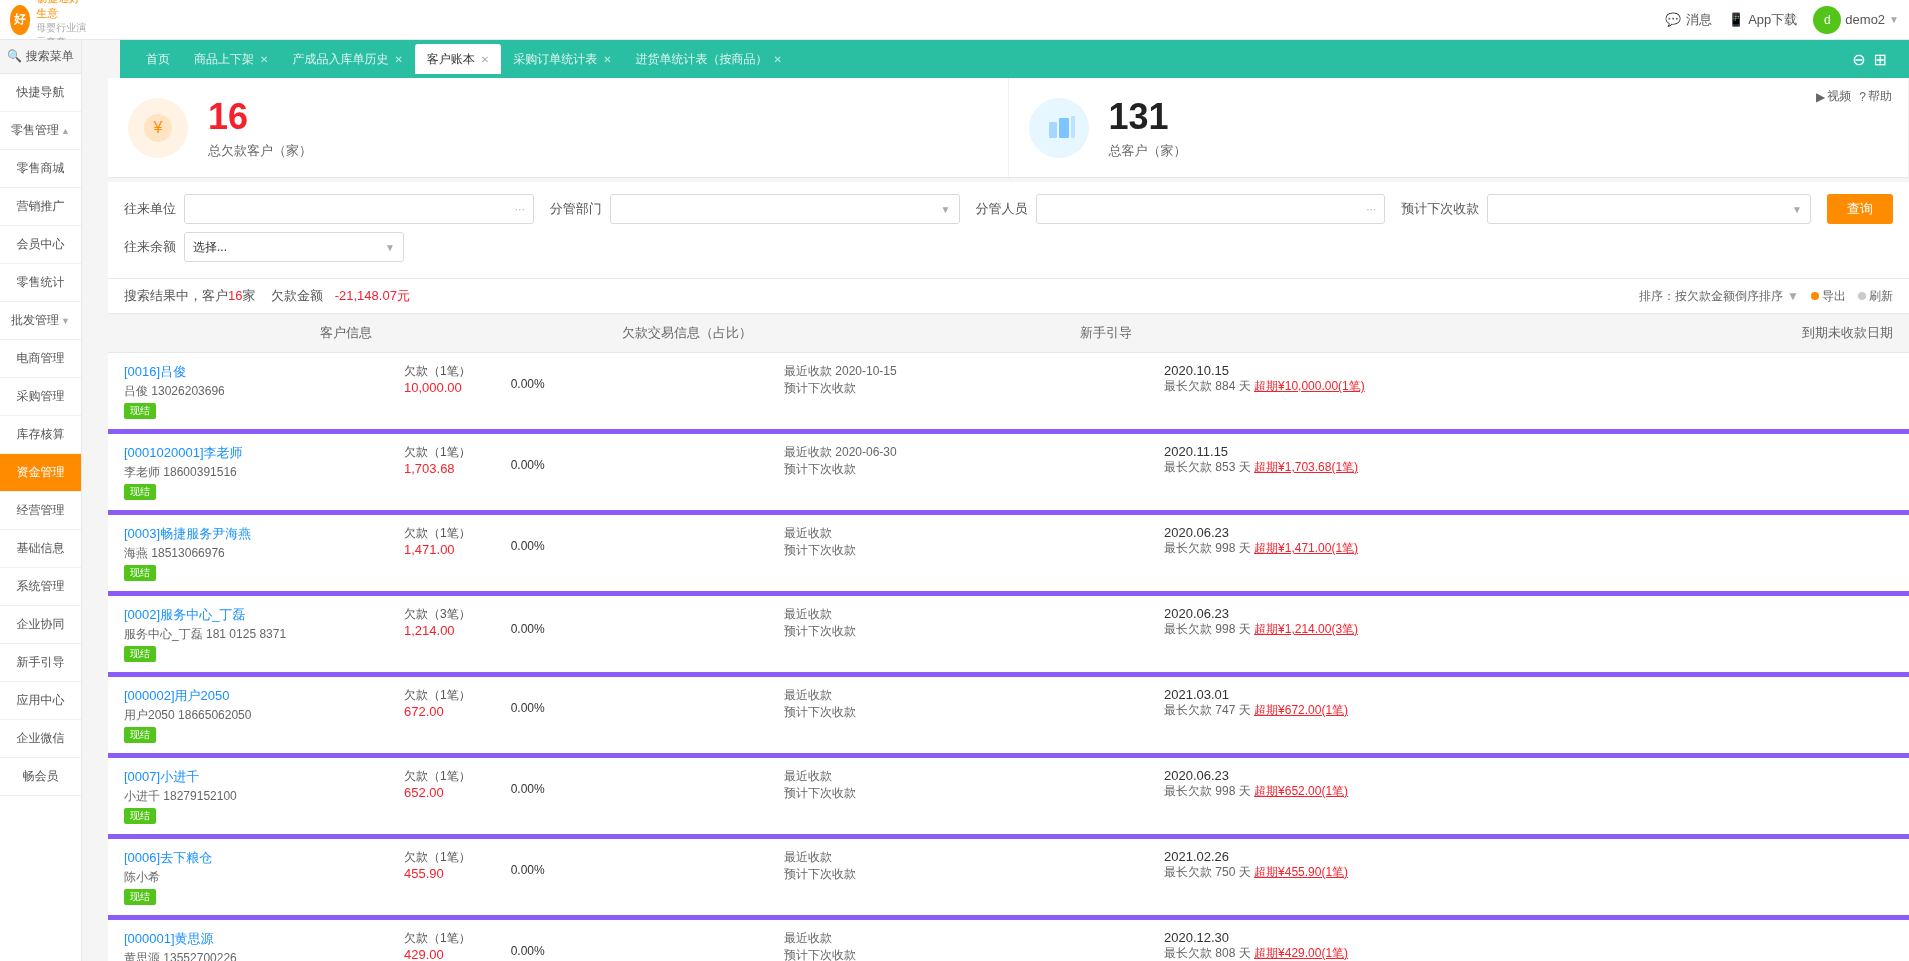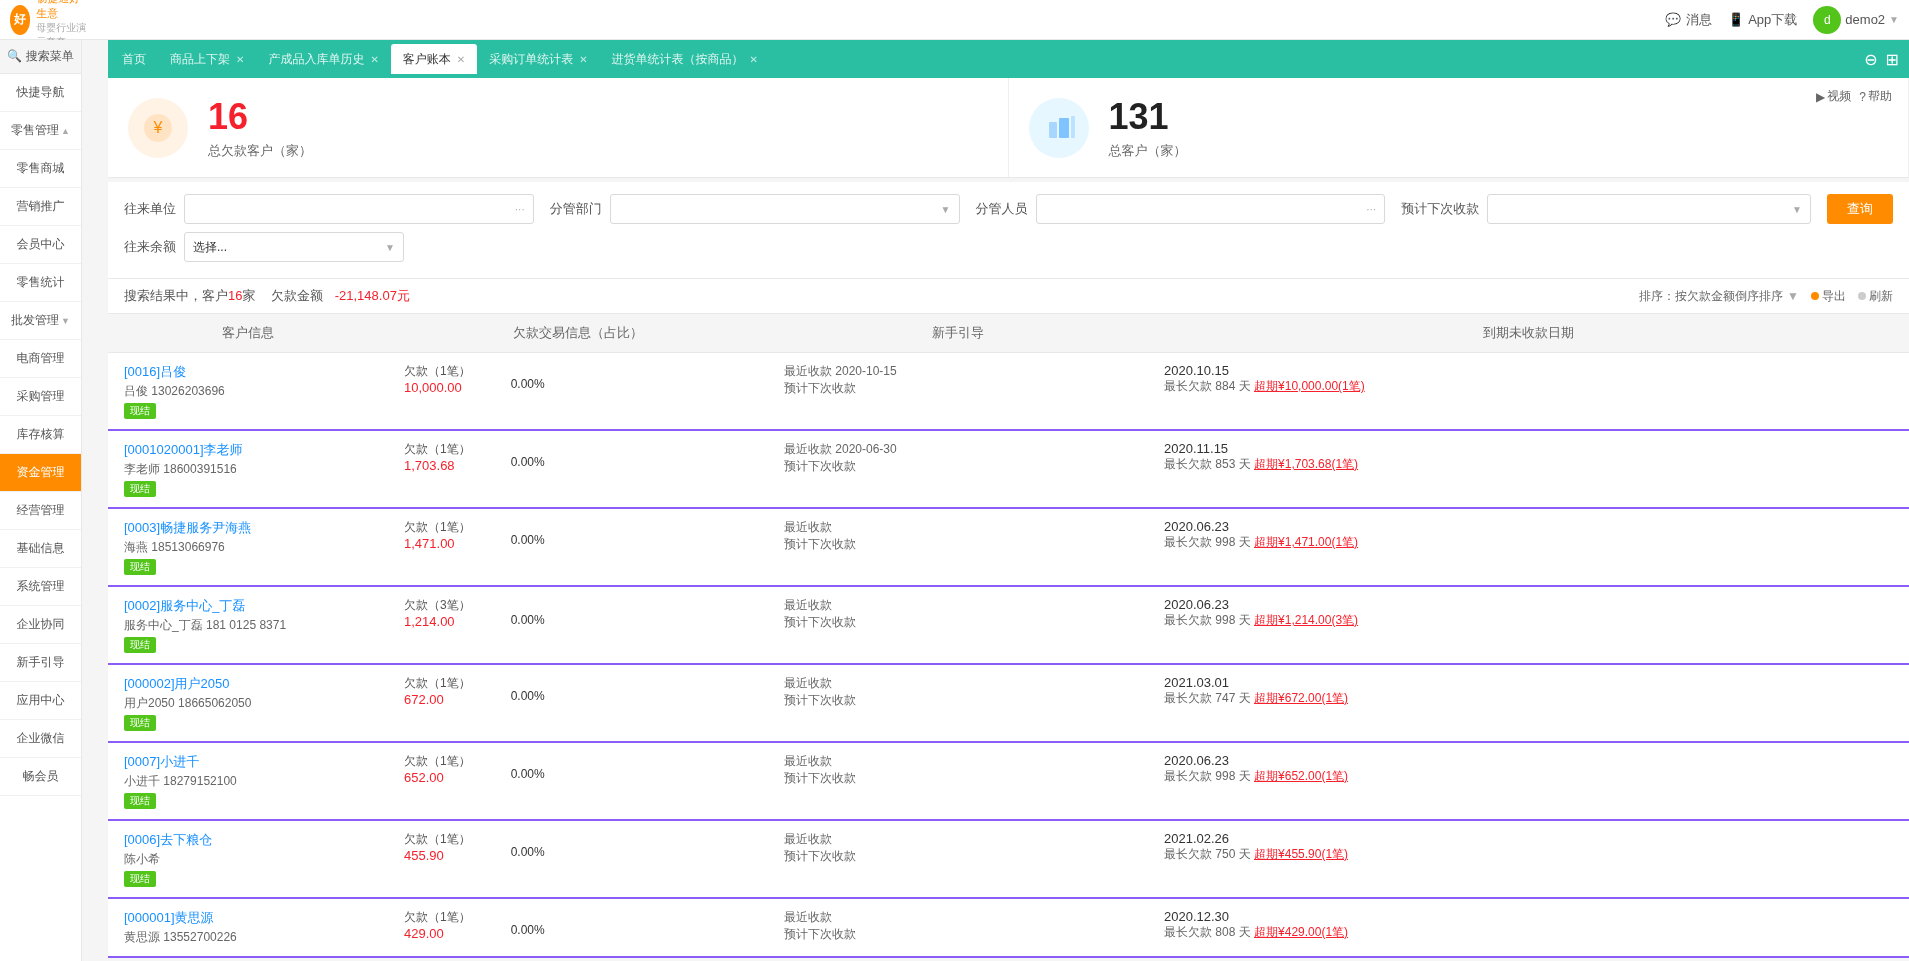--- a/index.html
+++ b/index.html
@@ -22,21 +22,21 @@
     .sidebar { width: 82px; background: #fff; border-right: 1px solid #e8e8e8; display: flex; flex-direction: column; flex-shrink: 0; overflow-y: auto; }
     .sidebar-search { padding: 8px 6px; background: #f5f5f5; cursor: pointer; text-align: center; font-size: 12px; color: #555; border-bottom: 1px solid #e8e8e8; }
     .sidebar-nav-item { padding: 10px 6px; text-align: center; font-size: 12px; color: #555; cursor: pointer; border-bottom: 1px solid #f0f0f0; }
     .sidebar-nav-item.active { background: #ff8c00; color: #fff; }
     .sidebar-nav-item.has-arrow { display: flex; align-items: center; justify-content: center; gap: 2px; }
 
     
     .content-area { flex: 1; display: flex; flex-direction: column; overflow: hidden; }
 
     
-    .tab-bar { background: #2abfa3; display: flex; align-items: center; height: 38px; flex-shrink: 0; padding: 0 2px; }
+    .tab-bar { background: #2abfa3; display: flex; align-items: center; height: 38px; flex-shrink: 0; padding: 0 14px; margin-left: 12px; }
     .tab-item { display: flex; align-items: center; padding: 0 12px; height: 30px; border-radius: 3px 3px 0 0; font-size: 12px; cursor: pointer; color: rgba(255,255,255,0.85); gap: 6px; }
     .tab-item.active { background: #fff; color: #333; }
     .tab-item .tab-close { font-size: 10px; color: rgba(255,255,255,0.7); cursor: pointer; }
     .tab-item.active .tab-close { color: #aaa; }
     .tab-bar-actions { margin-left: auto; display: flex; align-items: center; gap: 8px; padding-right: 8px; }
     .tab-bar-actions span { color: #fff; font-size: 14px; cursor: pointer; }
 
     
     .page-content { flex: 1; overflow-y: auto; background: #f5f5f5; }
 
@@ -71,22 +71,22 @@
     .results-info { font-size: 13px; color: #555; }
     .results-actions { display: flex; align-items: center; gap: 12px; font-size: 12px; color: #666; }
     .results-sort { display: flex; align-items: center; gap: 4px; cursor: pointer; }
     .sort-arrow { color: #aaa; }
     .action-btn { display: flex; align-items: center; gap: 3px; cursor: pointer; color: #666; }
     .action-btn .dot { width: 8px; height: 8px; border-radius: 50%; background: #ff8c00; display: inline-block; }
     .action-btn .dot-gray { background: #ccc; }
 
     
     .data-table { background: #fff; width: 100%; border-collapse: collapse; }
-    .data-table th { background: #f5f5f5; padding: 10px 16px; font-size: 13px; color: #666; font-weight: normal; text-align: center; border-bottom: 1px solid #e8e8e8; }
-    .data-table td { padding: 10px 16px; border-bottom: 2px solid #8b5cf6; vertical-align: top; font-size: 13px; }
+    .data-table th { background: #f5f5f5; padding: 10px 16px; font-size: 13px; color: #666; font-weight: normal; text-align: right; border-bottom: 1px solid #e8e8e8; }
+    .data-table td { padding: 10px 16px; border-bottom: 5px solid #8b5cf6; vertical-align: top; font-size: 13px; }
     .customer-name { color: #1890ff; cursor: pointer; text-decoration: none; font-size: 13px; }
     .customer-sub { font-size: 12px; color: #666; margin-top: 2px; }
     .tag-now { display: inline-block; background: #52c41a; color: #fff; font-size: 10px; padding: 1px 6px; border-radius: 2px; margin-top: 3px; }
     .amount-red { color: #f5222d; font-size: 13px; }
     .amount-pct { color: #333; font-size: 12px; margin-top: 2px; }
     .overdue-link { color: #f5222d; font-size: 12px; cursor: pointer; text-decoration: underline; }
     .col-header-customer { width: 280px; }
     .col-header-debt { width: 380px; }
     .col-header-recovery { width: 380px; }
     .col-header-date { }

